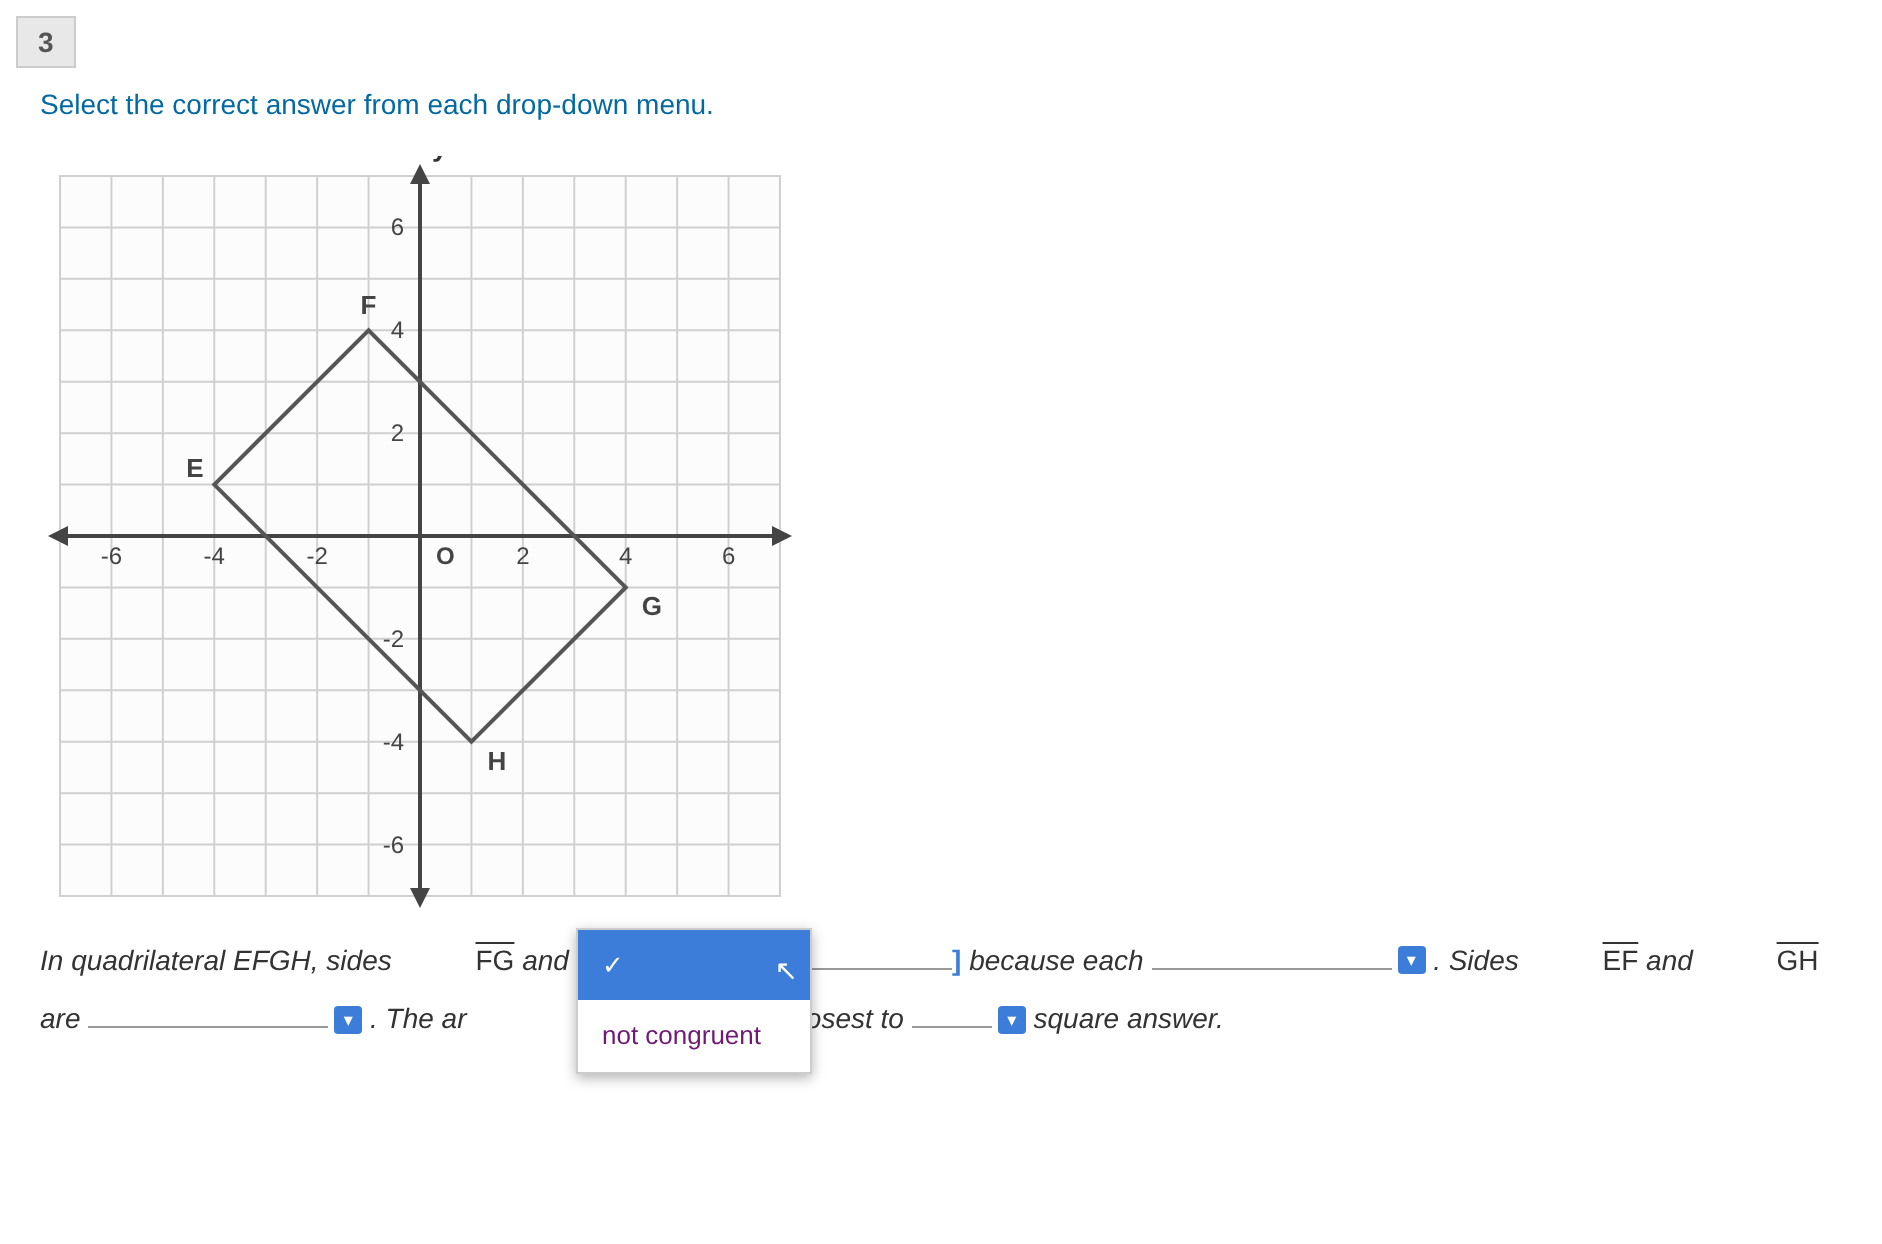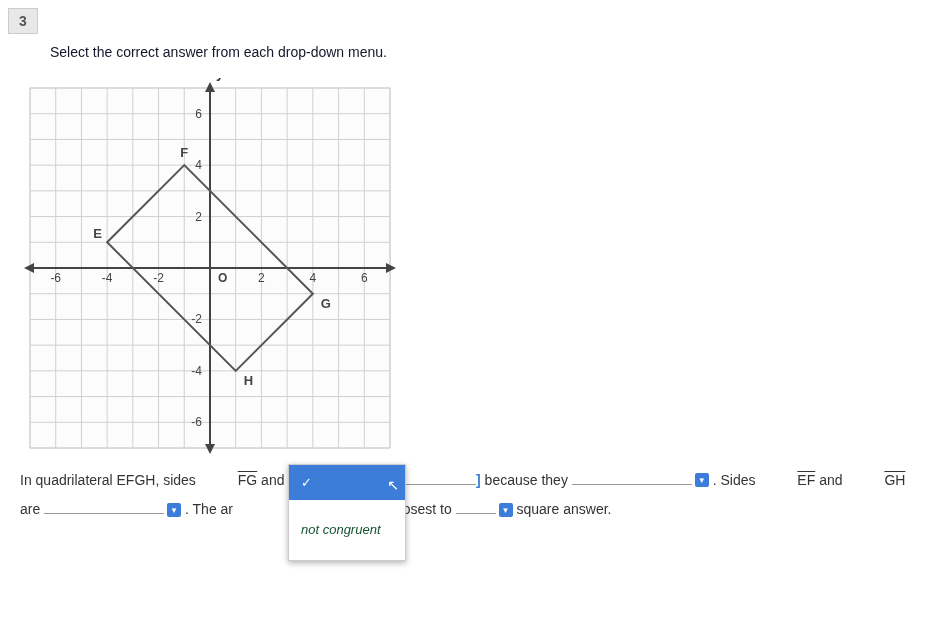--- a/index.html
+++ b/index.html
@@ -20,22 +20,21 @@
       border: 1px solid #ccc;
       padding: 4px 10px;
       font-weight: bold;
       color: #555;
     }
     .content {
       padding: 44px 20px 10px 20px;
     }
     .instruction {
       margin-bottom: 18px;
-      color: #0f172a;
-      margin-left: 30px;
+      color: #0369a1;
     }
     .chart-container {
       width: 380px;
       height: 380px;
       position: relative;
       margin-top: 12px;
       margin-left: 0px;
     }
     .chart-svg {
       width: 100%;
@@ -90,31 +89,31 @@
       z-index: 10;
       font-size: 13px;
     }
     .dd-open .sel {
       background: #3b7dd8;
       color: #fff;
       padding: 4px 12px;
       position: relative;
     }
     .dd-open .opt {
-      padding: 16px 12px;
-      color: #14532d;
-      font-style: italic;
+      padding: 4px 12px;
+      color: #701a75;
     }
     .cursor-hand {
       position: absolute;
       font-size: 14px;
       color: #fff;
     }
     .flow-text {
       display: inline;
+      font-style: italic;
     }
     .line1, .line2 { white-space: nowrap; }
   </style>
 </head>
 <body>
 
 <div class="question-number">3</div>
 
 <div class="content">
   <p class="instruction">Select the correct answer from each drop-down menu.</p>
@@ -183,21 +182,21 @@
         <text x="160.28571428571428" y="79.14285714285714" class="vertex-label">F</text>
         <text x="300.85714285714283" y="229.7142857142857" class="vertex-label">G</text>
         <text x="223.7142857142857" y="306.85714285714283" class="vertex-label">H</text>
       </svg>
   </div>
 
   <div class="answer-area">
     <div class="line1">
       <span class="flow-text">In quadrilateral EFGH, sides </span><span class="overline">FG</span><span class="flow-text"> and </span><span class="overline">EH</span><span class="flow-text"> ar</span>
       <span class="dd-trigger" style="min-width:110px;"></span><span style="color:#3b7dd8;font-weight:bold;">]</span>
-      <span class="flow-text"> because they </span>
+      <span class="flow-text"> because each </span>
       <span class="dd-trigger"></span><span class="dd-icon">▾</span>
       <span class="flow-text"> . Sides </span><span class="overline">EF</span><span class="flow-text"> and </span><span class="overline">GH</span>
     </div>
     <div class="line2">
       <span class="flow-text">are </span>
       <span class="dd-trigger"></span><span class="dd-icon">▾</span>
       <span class="flow-text"> . The ar</span>
       <span style="display:inline-block;width:95px;"></span>
       <span class="flow-text"> EFGH is closest to </span>
       <span class="dd-trigger short"></span><span class="dd-icon">▾</span>

